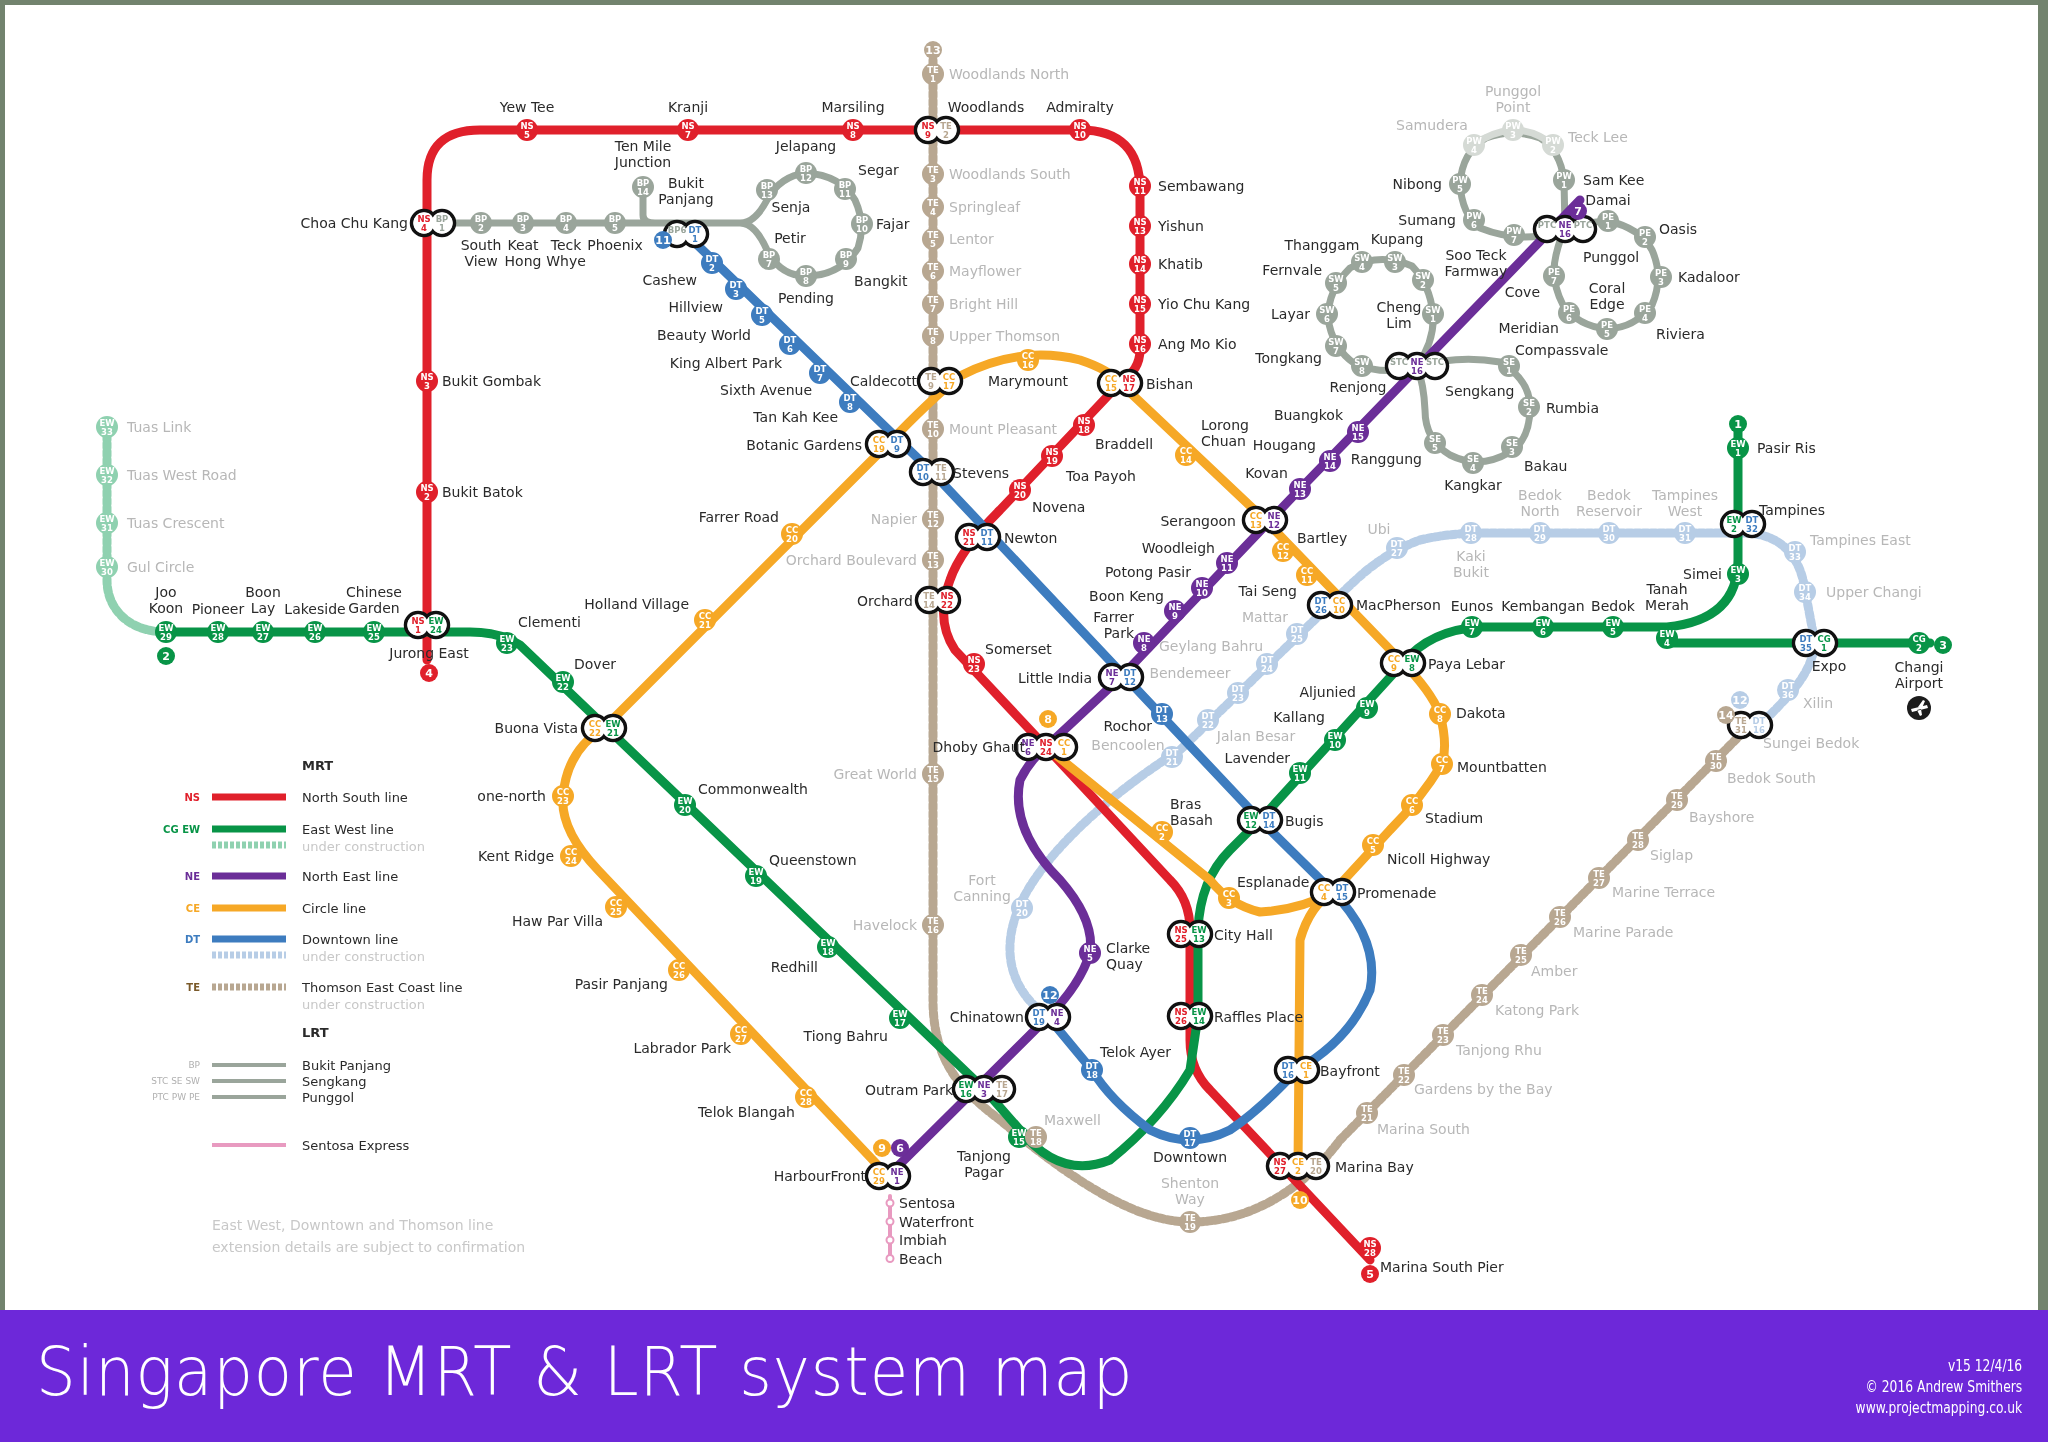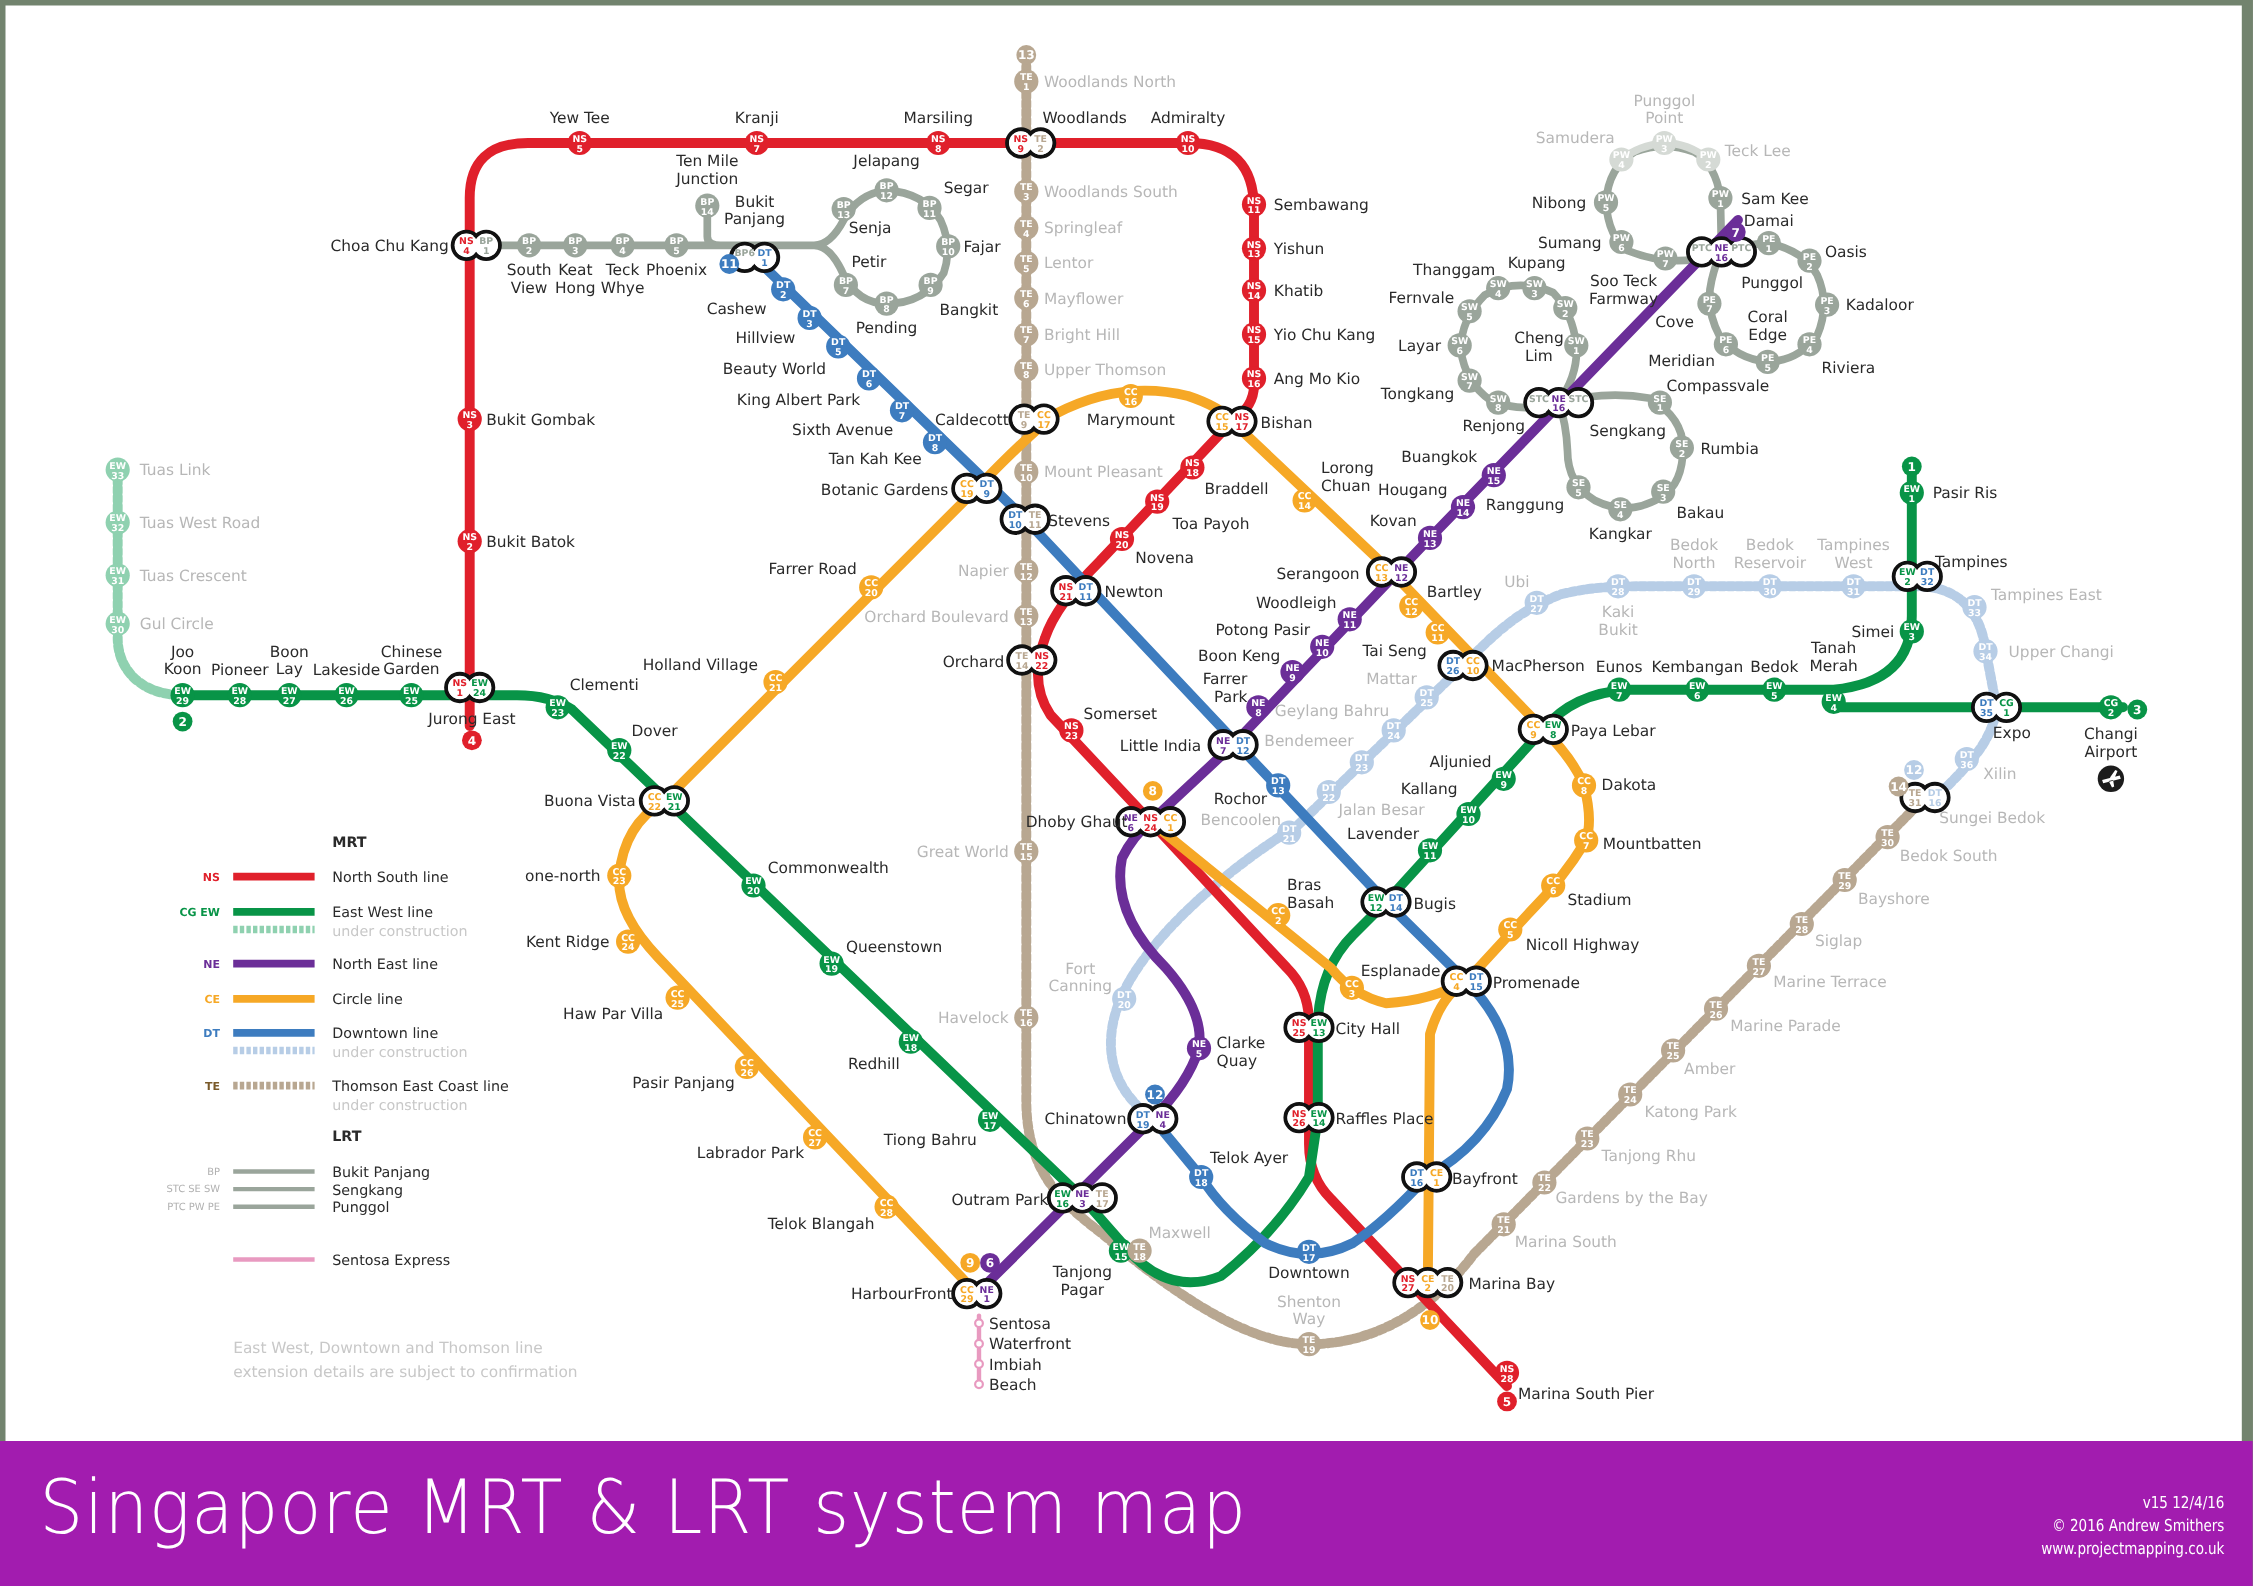--- a/index.html
+++ b/index.html
@@ -1,19 +1,19 @@
 <!DOCTYPE html>
 <html><head>
 <meta charset="utf-8">
 <style>
   html, body { margin: 0; padding: 0; background: #72836e; }
   body { width: 2048px; height: 1442px; position: relative; overflow: hidden; font-family: "DejaVu Sans", sans-serif; }
   #map-frame { position: absolute; left: 5px; top: 5px; width: 2033px; height: 1305px; background: #ffffff; }
   #map-svg { position: absolute; left: 0; top: 0; width: 2048px; height: 1442px; }
-  #footer { position: absolute; left: 0; top: 1310px; width: 2048px; height: 132px; background: #a21caf; }
+  #footer { position: absolute; left: 0; top: 1310px; width: 2048px; height: 132px; background: #6d28d9; }
   #footer-title { position: absolute; left: 36px; top: 22px; font-family: "DejaVu Sans", sans-serif; font-weight: 200; font-size: 68px; color: #ffffff; letter-spacing: 1px; transform: scaleX(0.92); transform-origin: left center; white-space: nowrap; }
   #footer-meta { position: absolute; right: 26px; top: 46px; text-align: right; color: #ffffff; font-size: 15px; line-height: 21px; transform: scaleX(0.82); transform-origin: right center; }
   .lbl { font-family: "DejaVu Sans", sans-serif; font-size: 14px; fill: #2a2a2a; }
   .lbl.fut { fill: #b7b7b7; }
   .code { font-family: "DejaVu Sans", sans-serif; font-weight: bold; font-size: 8.5px; fill: #ffffff; text-anchor: middle; }
   .leg-text { font-family: "DejaVu Sans", sans-serif; font-size: 13px; fill: #2a2a2a; }
   .leg-sub { font-family: "DejaVu Sans", sans-serif; font-size: 13px; fill: #c8c8c8; }
   .leg-head { font-family: "DejaVu Sans", sans-serif; font-size: 13px; font-weight: bold; fill: #2a2a2a; }
   .leg-code { font-family: "DejaVu Sans", sans-serif; font-size: 10px; font-weight: bold; text-anchor: end; }
   .term { font-family: "DejaVu Sans", sans-serif; font-weight: bold; font-size: 11px; fill: #fff; text-anchor: middle; }

